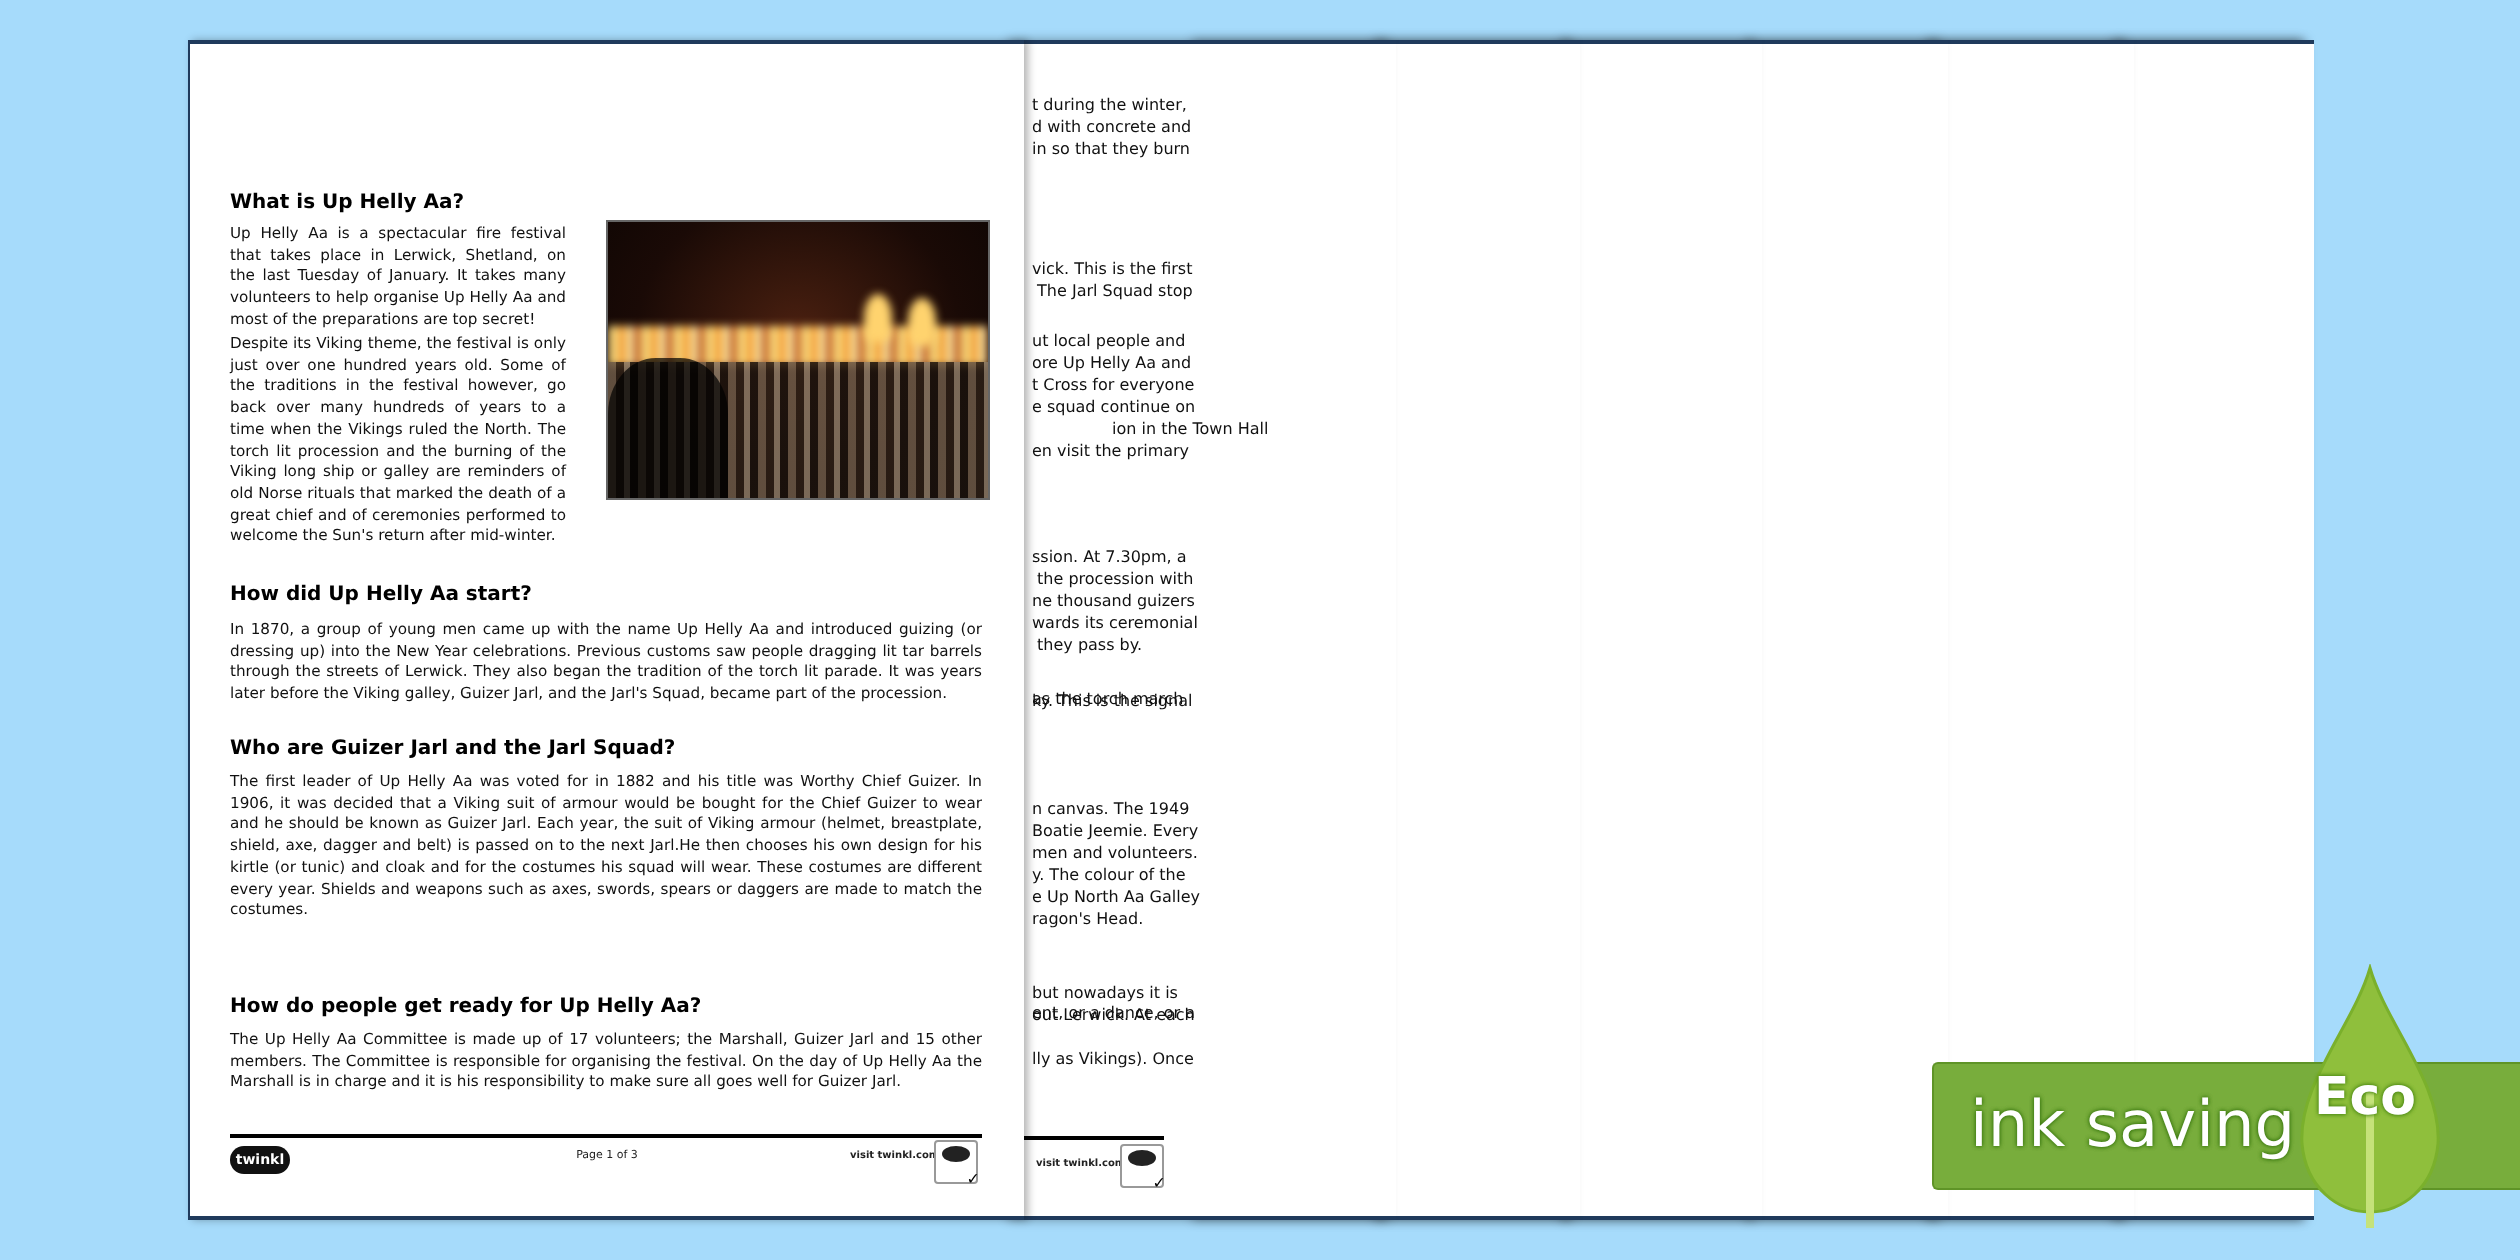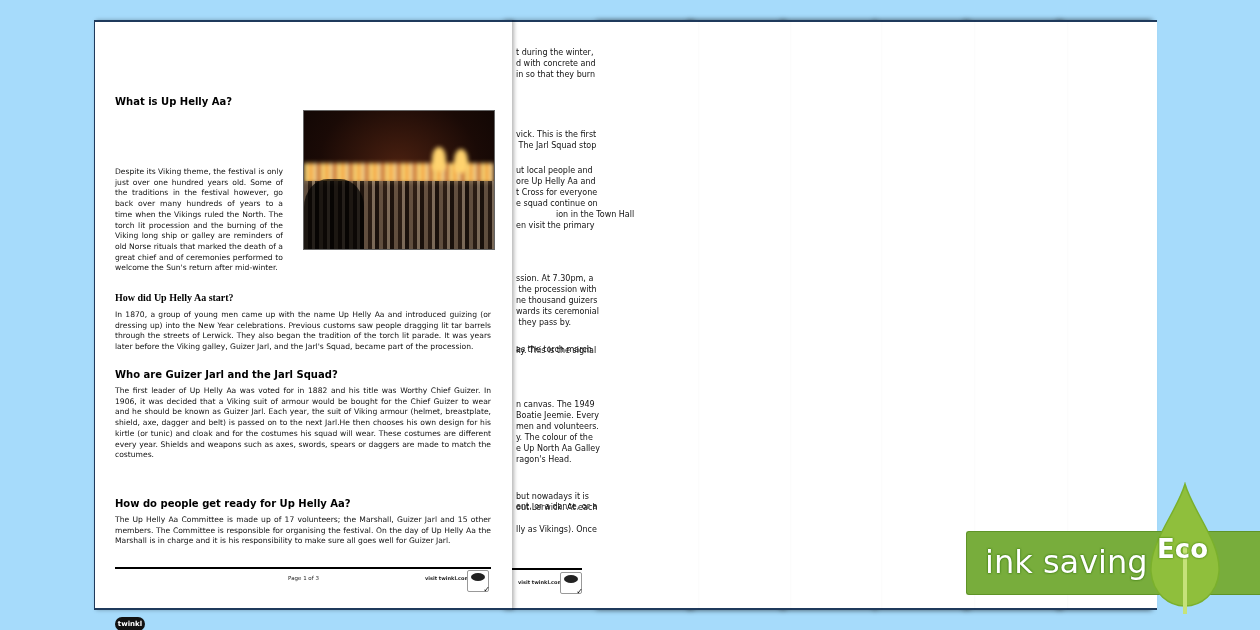--- a/index.html
+++ b/index.html
@@ -42,21 +42,21 @@
   .photo .flame-big { position: absolute; width: 14px; height: 24px; border-radius: 50% 50% 30% 30%; background: #ffd36e; filter: blur(2px); }
   .photo .crowd {
     position: absolute; left: 0; top: 70px; width: 100%; height: 70px;
     background: repeating-linear-gradient(90deg, #6d5a48 0 4px, #2c1f16 4px 8px, #8c7a66 8px 11px, #1a120d 11px 15px);
     opacity: 0.85;
   }
   .photo .shadow-left { position: absolute; left: 0; bottom: 0; width: 60px; height: 70px; background: rgba(0,0,0,0.7); border-radius: 40% 40% 0 0; }
   #page1 .footer-line { position: absolute; left: 20px; top: 545px; width: 376px; height: 2px; background: #000; }
   #page1 .twinkl-logo {
     position: absolute; left: 20px; top: 551px; width: 30px; height: 14px; border-radius: 8px; background: #111;
-    color: #fff; font-size: 7px; font-weight: bold; text-align: center; line-height: 14px; margin-top: 44px;
+    color: #fff; font-size: 7px; font-weight: bold; text-align: center; line-height: 14px;
   }
   #page1 .page-num { position: absolute; left: 0; top: 553px; width: 100%; text-align: center; font-size: 5.5px; color: #222; }
   #page1 .visit { position: absolute; left: 330px; top: 553px; font-size: 5px; font-weight: bold; color: #222; }
   #page1 .badge { position: absolute; left: 372px; top: 548px; width: 22px; height: 22px; border: 1px solid #999; border-radius: 2px; background: #fff; }
 
   #eco-banner {
     position: absolute; left: 966px; top: 531px; width: 294px; height: 64px;
     background: #78ad3c; border: 1px solid #5f9427; border-right: none; border-radius: 3px 0 0 3px; z-index: 40;
   }
   #eco-banner .label {
@@ -231,31 +231,32 @@
   <div class="frag" style="top:503px;">lly as Vikings). Once</div>
 
   <div class="footer-line" style="left:0; top:546px; width:74px;"></div>
   <div class="visit" style="left:10px; top:557px;">visit twinkl.com</div>
   <div class="badge" style="left:52px; top:550px;"></div>
 </div>
 
 <div id="page1">
 
   <h2 style="top:74px;">What is Up Helly Aa?</h2>
+  <p style="top:90px; width:168px;">Up Helly Aa is a spectacular fire festival that takes place in Lerwick, Shetland, on the last Tuesday of January. It takes many volunteers to help organise Up Helly Aa and most of the preparations are top secret!</p>
   <p style="top:145px; width:168px;">Despite its Viking theme, the festival is only just over one hundred years old. Some of the traditions in the festival however, go back over many hundreds of years to a time when the Vikings ruled the North. The torch lit procession and the burning of the Viking long ship or galley are reminders of old Norse rituals that marked the death of a great chief and of ceremonies performed to welcome the Sun's return after mid-winter.</p>
 
   <div class="photo">
     <div class="flames"></div>
     <div class="flame-big" style="left:128px; top:36px;"></div>
     <div class="flame-big" style="left:150px; top:38px;"></div>
     <div class="crowd"></div>
     <div class="shadow-left"></div>
   </div>
 
-  <h2 style="top:270px;font-family:Liberation Serif, serif;">How did Up Helly Aa start?</h2>
+  <h2 style="top:270px;">How did Up Helly Aa start?</h2>
   <p style="top:288px; width:376px;">In 1870, a group of young men came up with the name Up Helly Aa and introduced guizing (or dressing up) into the New Year celebrations. Previous customs saw people dragging lit tar barrels through the streets of Lerwick. They also began the tradition of the torch lit parade. It was years later before the Viking galley, Guizer Jarl, and the Jarl's Squad, became part of the procession.</p>
 
   <h2 style="top:347px;">Who are Guizer Jarl and the Jarl Squad?</h2>
   <p style="top:364px; width:376px;">The first leader of Up Helly Aa was voted for in 1882 and his title was Worthy Chief Guizer. In 1906, it was decided that a Viking suit of armour would be bought for the Chief Guizer to wear and he should be known as Guizer Jarl. Each year, the suit of Viking armour (helmet, breastplate, shield, axe, dagger and belt) is passed on to the next Jarl.He then chooses his own design for his kirtle (or tunic) and cloak and for the costumes his squad will wear. These costumes are different every year. Shields and weapons such as axes, swords, spears or daggers are made to match the costumes.</p>
 
   <h2 style="top:476px;">How do people get ready for Up Helly Aa?</h2>
   <p style="top:493px; width:376px;">The Up Helly Aa Committee is made up of 17 volunteers; the Marshall, Guizer Jarl and 15 other members. The Committee is responsible for organising the festival.  On the day of Up Helly Aa the Marshall is in charge and it is his responsibility to make sure all goes well for Guizer Jarl.</p>
 
   <div class="footer-line"></div>
   <div class="twinkl-logo">twinkl</div>

